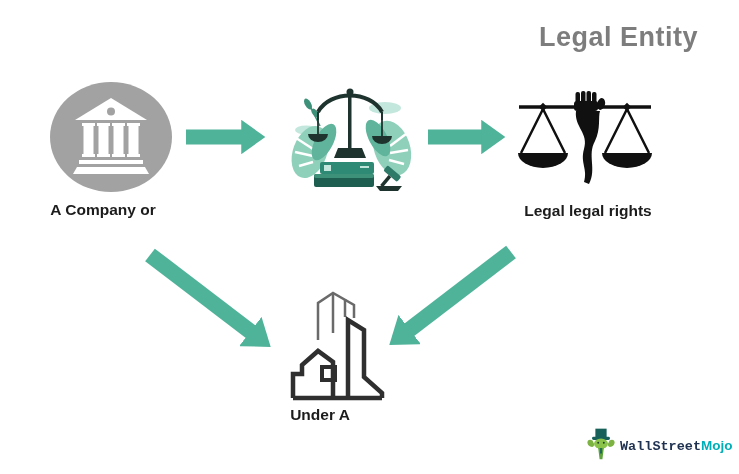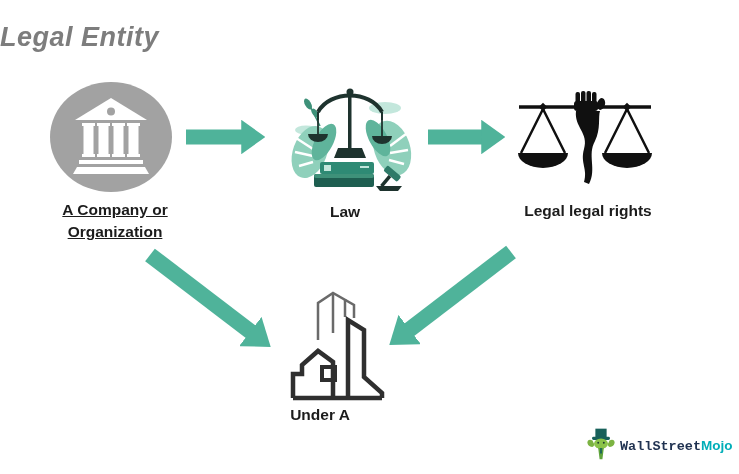--- a/index.html
+++ b/index.html
@@ -1,22 +1,22 @@
 <!DOCTYPE html>
 <html style="--arrow: #4FB39A; --title_gray: #7D7D7D; --bank_gray: #A2A2A2; --label_dark: #1C1C1C; --logo_navy: #1F3150; --logo_teal: #00AEB8; --illustration_dark: #1E332E; --illustration_mid: #3E9179; --illustration_light: #8FD0BB; --illustration_pale: #C3E7DC; --building_outline: #2F2F2F;"><head>
 <meta charset="utf-8">
 <style>
   html,body{margin:0;padding:0;background:#ffffff;}
   .canvas{
     position:relative;width:739px;height:474px;background:#fff;overflow:hidden;
     font-family:"Liberation Sans",sans-serif;
   }
   .title{
-    position:absolute;top:22px;left:0;width:698px;margin:0;text-align:left;
-    font-size:27px;font-weight:700;color:var(--title_gray,#7d7d7d);letter-spacing:.5px;font-style:italic;
+    position:absolute;top:22px;left:0;width:698px;margin:0;text-align:right;
+    font-size:27px;font-weight:700;color:var(--title_gray,#7d7d7d);letter-spacing:.5px;
   }
   .node-icon{position:absolute;}
   .node-icon svg{display:block;width:100%;height:100%;}
   .node-label{
     position:absolute;text-align:center;font-size:15.5px;font-weight:700;
     color:var(--label_dark,#1c1c1c);line-height:22px;
   }
   .node-label span{display:block;}
   .arrows{position:absolute;left:0;top:0;pointer-events:none;}
   .arrow-line{stroke:var(--arrow,#4fb39a);}
@@ -63,23 +63,22 @@
           <rect x="63.5" y="44" width="10" height="28"></rect>
           <rect x="62" y="72" width="13" height="3"></rect>
         <rect x="77" y="41" width="13" height="3"></rect>
           <rect x="78.5" y="44" width="10" height="28"></rect>
           <rect x="77" y="72" width="13" height="3"></rect>
         <rect x="29" y="78" width="64" height="4"></rect>
         <polygon points="27,85 95,85 99,92 23,92"></polygon>
       </g>
     </svg>
   </div>
-  <div class="node-label" style="left:30px;top:199px;width:170px;text-decoration:underline;">
+  <div class="node-label" style="left:18px;top:199px;width:170px;">
     <span>A Company or</span>
-    <span>Organization</span>
   </div>
 
   <div class="node-icon" style="left:280px;top:78px;width:140px;height:114px;">
     <svg viewBox="0 0 140 114">
       <ellipse cx="105" cy="30" rx="16" ry="6" fill="var(--illustration_pale,#C3E7DC)"></ellipse>
       <ellipse cx="26" cy="52" rx="11" ry="4.5" fill="var(--illustration_pale,#C3E7DC)"></ellipse>
       <ellipse cx="30" cy="74" rx="17" ry="27" transform="rotate(20 30 74)" fill="var(--illustration_light,#8FD0BB)"></ellipse>
       <ellipse cx="112" cy="70" rx="18" ry="28" transform="rotate(-18 112 70)" fill="var(--illustration_light,#8FD0BB)"></ellipse>
       <g stroke="#ffffff" stroke-width="2.5">
         <path d="M16,60 L33,71" fill="none"></path>
@@ -110,21 +109,20 @@
       <rect x="34" y="96" width="60" height="13" rx="2" fill="#1E5E50"></rect>
       <rect x="34" y="96" width="60" height="4" rx="2" fill="var(--illustration_mid,#3E9179)"></rect>
       <g transform="rotate(40 112 96)">
         <rect x="103" y="92" width="18" height="7" rx="2" fill="#2E7A68"></rect>
         <rect x="110" y="99" width="3.5" height="13" fill="var(--illustration_dark,#1E332E)"></rect>
       </g>
       <polygon points="96,108 122,108 118,113 100,113" fill="var(--illustration_dark,#1E332E)"></polygon>
     </svg>
   </div>
   <div class="node-label" style="left:260px;top:201px;width:170px;">
-    <span>Law</span>
   </div>
 
   <div class="node-icon" style="left:515px;top:85px;width:140px;height:105px;">
     <svg viewBox="0 0 140 105">
       <g stroke="#101010" fill="none">
         <path d="M4,22 H136" stroke-width="3.5"></path>
         <path d="M28,24 L6,68 M28,24 L50,68" stroke-width="2.5"></path>
         <path d="M112,24 L90,68 M112,24 L134,68" stroke-width="2.5"></path>
       </g>
       <rect x="25" y="19" width="6" height="6" transform="rotate(45 28 22)" fill="#101010"></rect>

